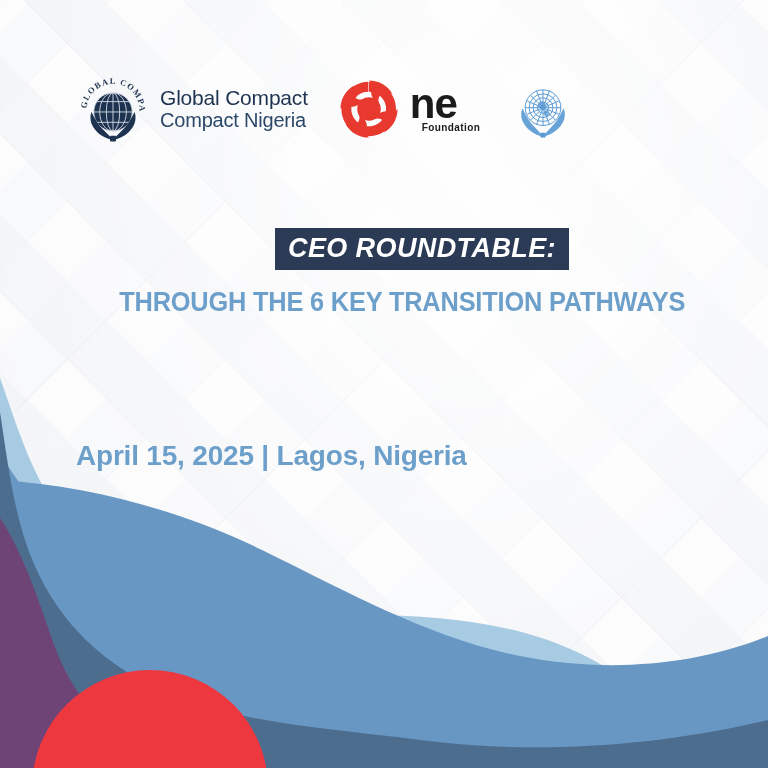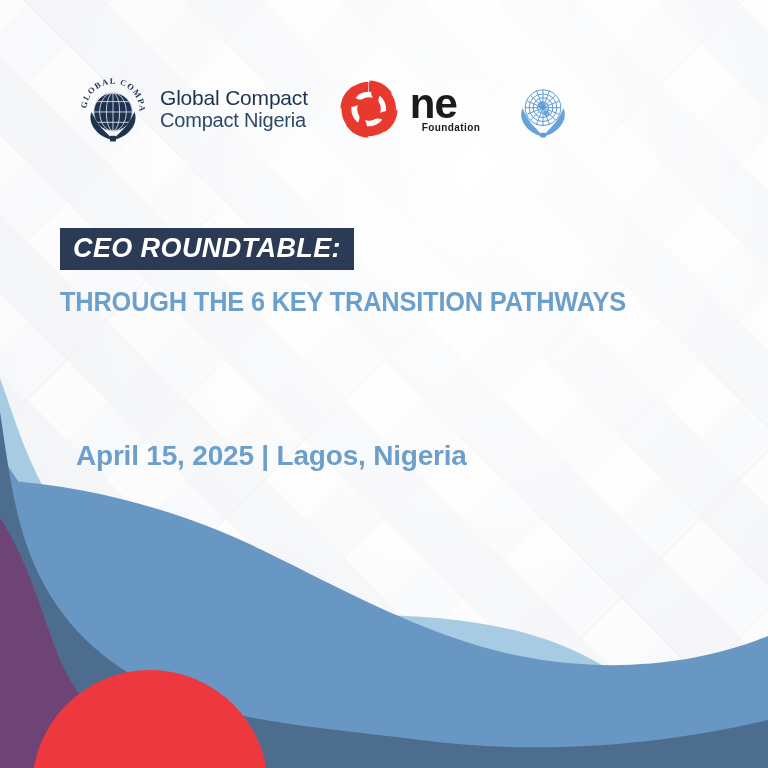--- a/index.html
+++ b/index.html
@@ -70,21 +70,21 @@
   .un-words .u1{
     font-size:19px;font-weight:bold;color:#4a8fc7;letter-spacing:.6px;
   }
   .un-words .u2{
     font-size:19px;font-weight:normal;color:#7fb0d8;letter-spacing:.6px;
   }
   .sdg-dots{display:flex;gap:2px;margin-top:5px;}
   .sdg-dots i{width:7px;height:7px;border-radius:50%;display:block;}
 
   
-  .headline{position:absolute;left:60px;top:228px;width:660px;}
+  .headline{position:absolute;left:92px;top:228px;width:660px;text-align:center;}
   .badge{
     display:inline-block;background:#2b3a55;color:#ffffff;
     font-size:27px;font-weight:bold;font-style:italic;letter-spacing:.4px;
     padding:7px 13px 8px 13px;line-height:1;
     font-family:"Liberation Sans", sans-serif;
   }
   .title{
     margin-top:16px;
     font-size:43px;font-weight:bold;color:#23344f;
     line-height:1.04;letter-spacing:-.3px;

